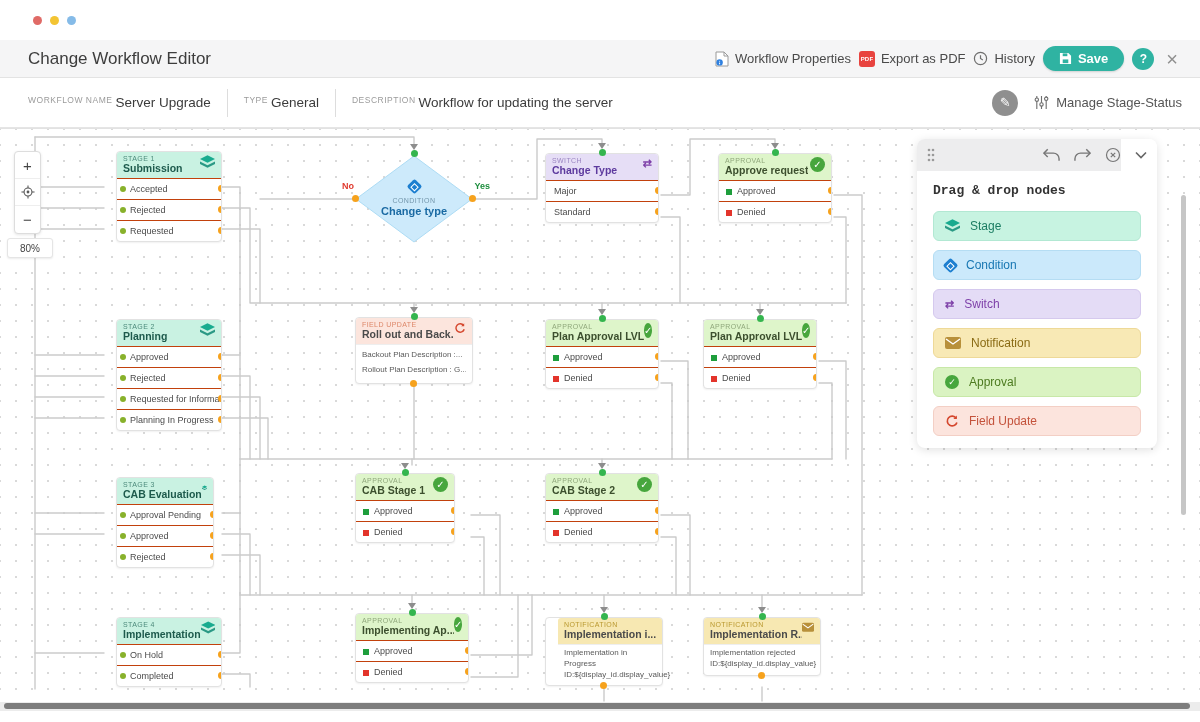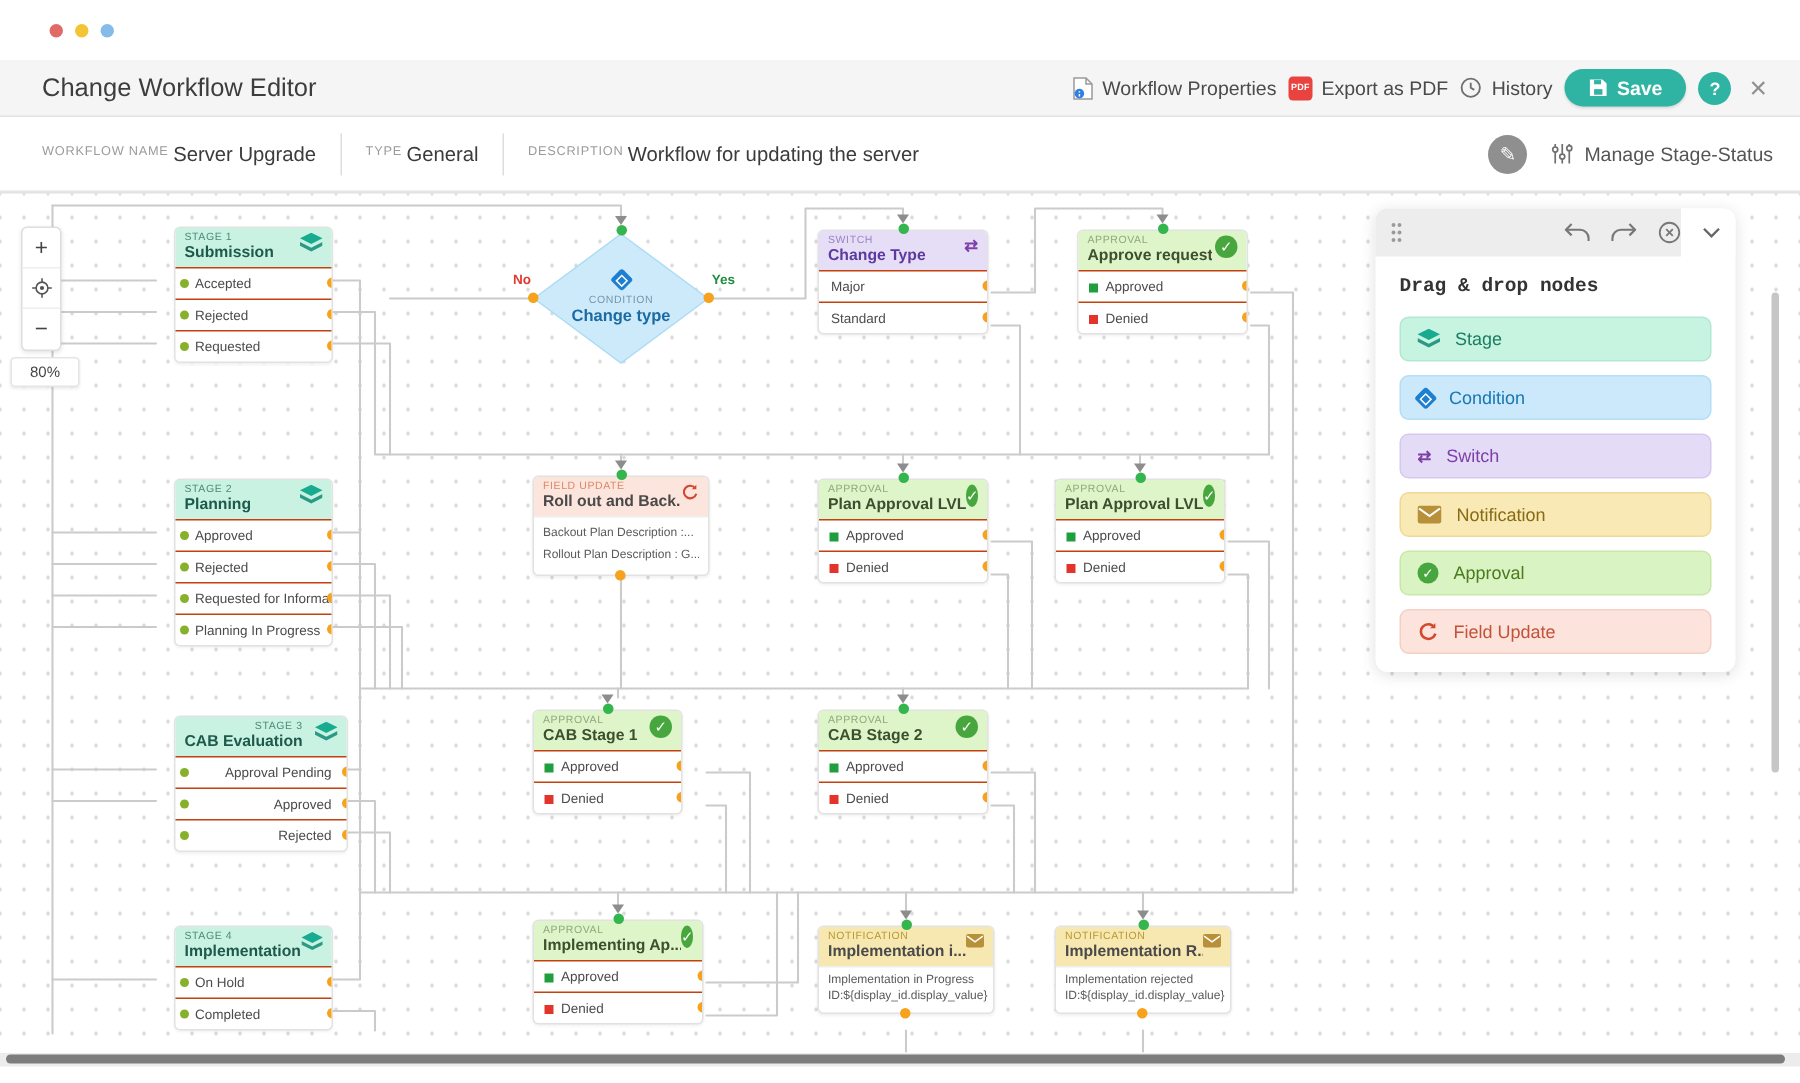--- a/index.html
+++ b/index.html
@@ -370,21 +370,21 @@
         <div>
             <span class="tlabel">APPROVAL</span>
             <span class="ntitle">Plan Approval LVL 2</span>
           </div>
         <span class="appr-check">✓</span>
       </div>
       <div class="row appr"><span class="sq green"></span><span>Approved</span><span class="dot out"></span></div>
       <div class="row appr"><span class="sq red"></span><span>Denied</span><span class="dot out"></span></div>
     </div>
 
-    <div class="node" style="left:116px;top:348px;width:116px;text-align:right;">
+    <div class="node" style="left:116px;top:348px;width:98px;">
       <div class="nhead stage-head">
         <div>
             <span class="tlabel">STAGE 3</span>
             <span class="ntitle">CAB Evaluation</span>
           </div>
         <svg width="15" height="14" viewBox="0 0 24 22">
             <path fill="#19ab8f" d="M12 0 24 6 12 12 0 6z"></path>
             <path fill="#0f8a74" opacity=".85" d="M0 10l12 6 12-6v4l-12 6L0 14z"></path>
           </svg>
       </div>
@@ -449,21 +449,21 @@
         <div>
             <span class="tlabel">APPROVAL</span>
             <span class="ntitle">Implementing Ap...</span>
           </div>
         <span class="appr-check">✓</span>
       </div>
       <div class="row appr"><span class="sq green"></span><span>Approved</span><span class="dot out"></span></div>
       <div class="row appr"><span class="sq red"></span><span>Denied</span><span class="dot out"></span></div>
     </div>
 
-    <div class="node" style="left:545px;top:488px;width:118px;">
+    <div class="node" style="left:545px;top:488px;width:118px;padding-left:12px;">
       <span class="top-port">
           <i class="tri-down"></i>
           <i class="gdot"></i>
         </span>
       <div class="nhead notif-head">
         <div>
             <span class="tlabel">NOTIFICATION</span>
             <span class="ntitle">Implementation i...</span>
           </div>
         <svg width="16" height="13" viewBox="0 0 16 13">

